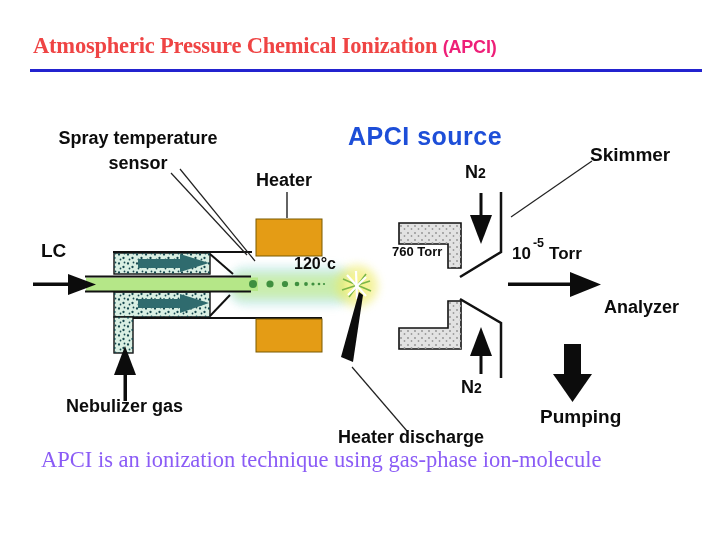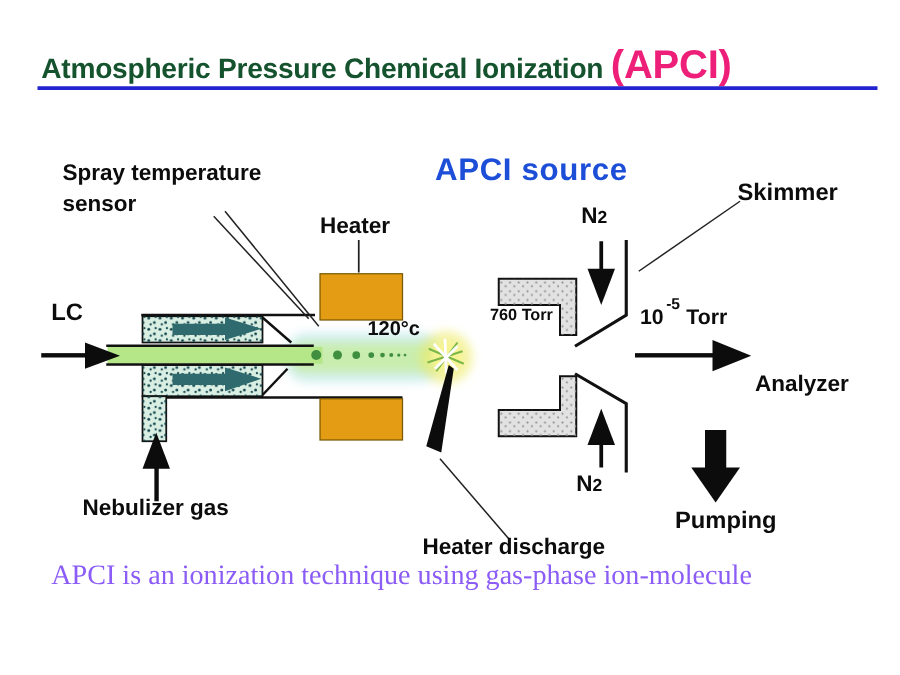--- a/index.html
+++ b/index.html
@@ -1,27 +1,27 @@
 <!DOCTYPE html>
 <html><head>
 <meta charset="utf-8">
 <style>
   html,body{margin:0;padding:0;background:#ffffff;}
   #slide{position:relative;width:720px;height:540px;background:#ffffff;overflow:hidden;
          font-family:"Liberation Sans",sans-serif;}
   
   #title{position:absolute;left:33px;top:33px;white-space:nowrap;
          font-weight:bold;font-size:22.5px;letter-spacing:-0.2px;}
-  #title .main{color:#14532d;}
-  #title .suffix{color:#ee1f78;font-size:32px;}
+  #title .main{color:#ef4444;font-family:Liberation Serif, serif;}
+  #title .suffix{color:#ee1f78;font-size:18px;}
   #rule{position:absolute;left:30px;top:69px;width:672px;height:3px;background:#2323cf;}
   
   .lbl{position:absolute;font-weight:bold;color:#0c0c0c;white-space:nowrap;}
   #apci-heading{left:348px;top:122px;font-size:25px;color:#1d4ed8;letter-spacing:0.5px;}
-  #spray-label{left:50px;top:126px;width:176px;text-align:left;font-size:18px;line-height:25px;}
+  #spray-label{left:50px;top:126px;width:176px;text-align:center;font-size:18px;line-height:25px;}
   #heater-label{left:256px;top:170px;font-size:18px;}
   #lc-label{left:41px;top:240px;font-size:19px;}
   #temp-label{left:294px;top:255px;font-size:16px;}
   #torr760-label{left:372px;top:244px;font-size:13px;margin-left:20px;}
   #n2-top-label{left:465px;top:162px;font-size:18px;}
   #n2-bottom-label{left:461px;top:377px;font-size:18px;}
   .n2sub{font-size:14px;}
   #skimmer-label{left:590px;top:144px;font-size:19px;}
   #vac-label{left:512px;top:236px;font-size:17px;}
   #vac-label .base{display:inline-block;padding-top:8px;}

